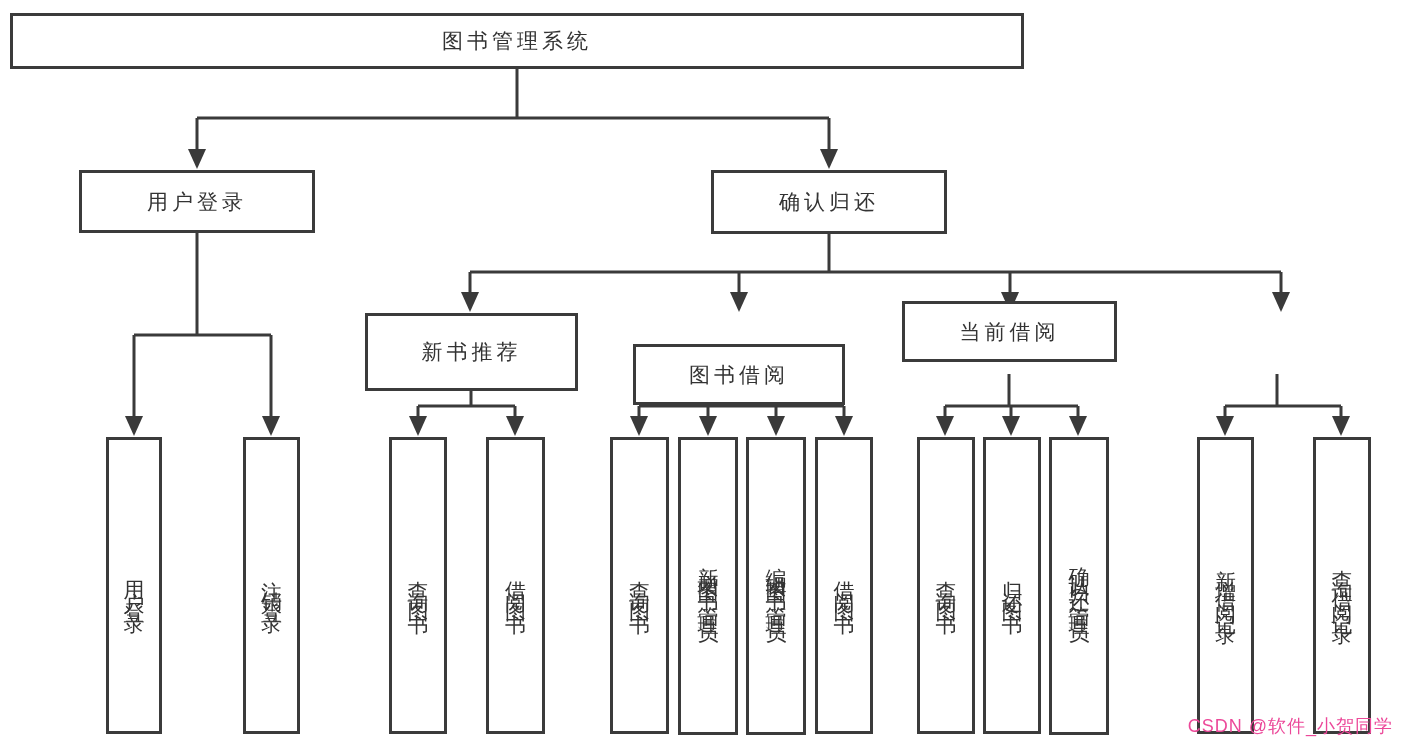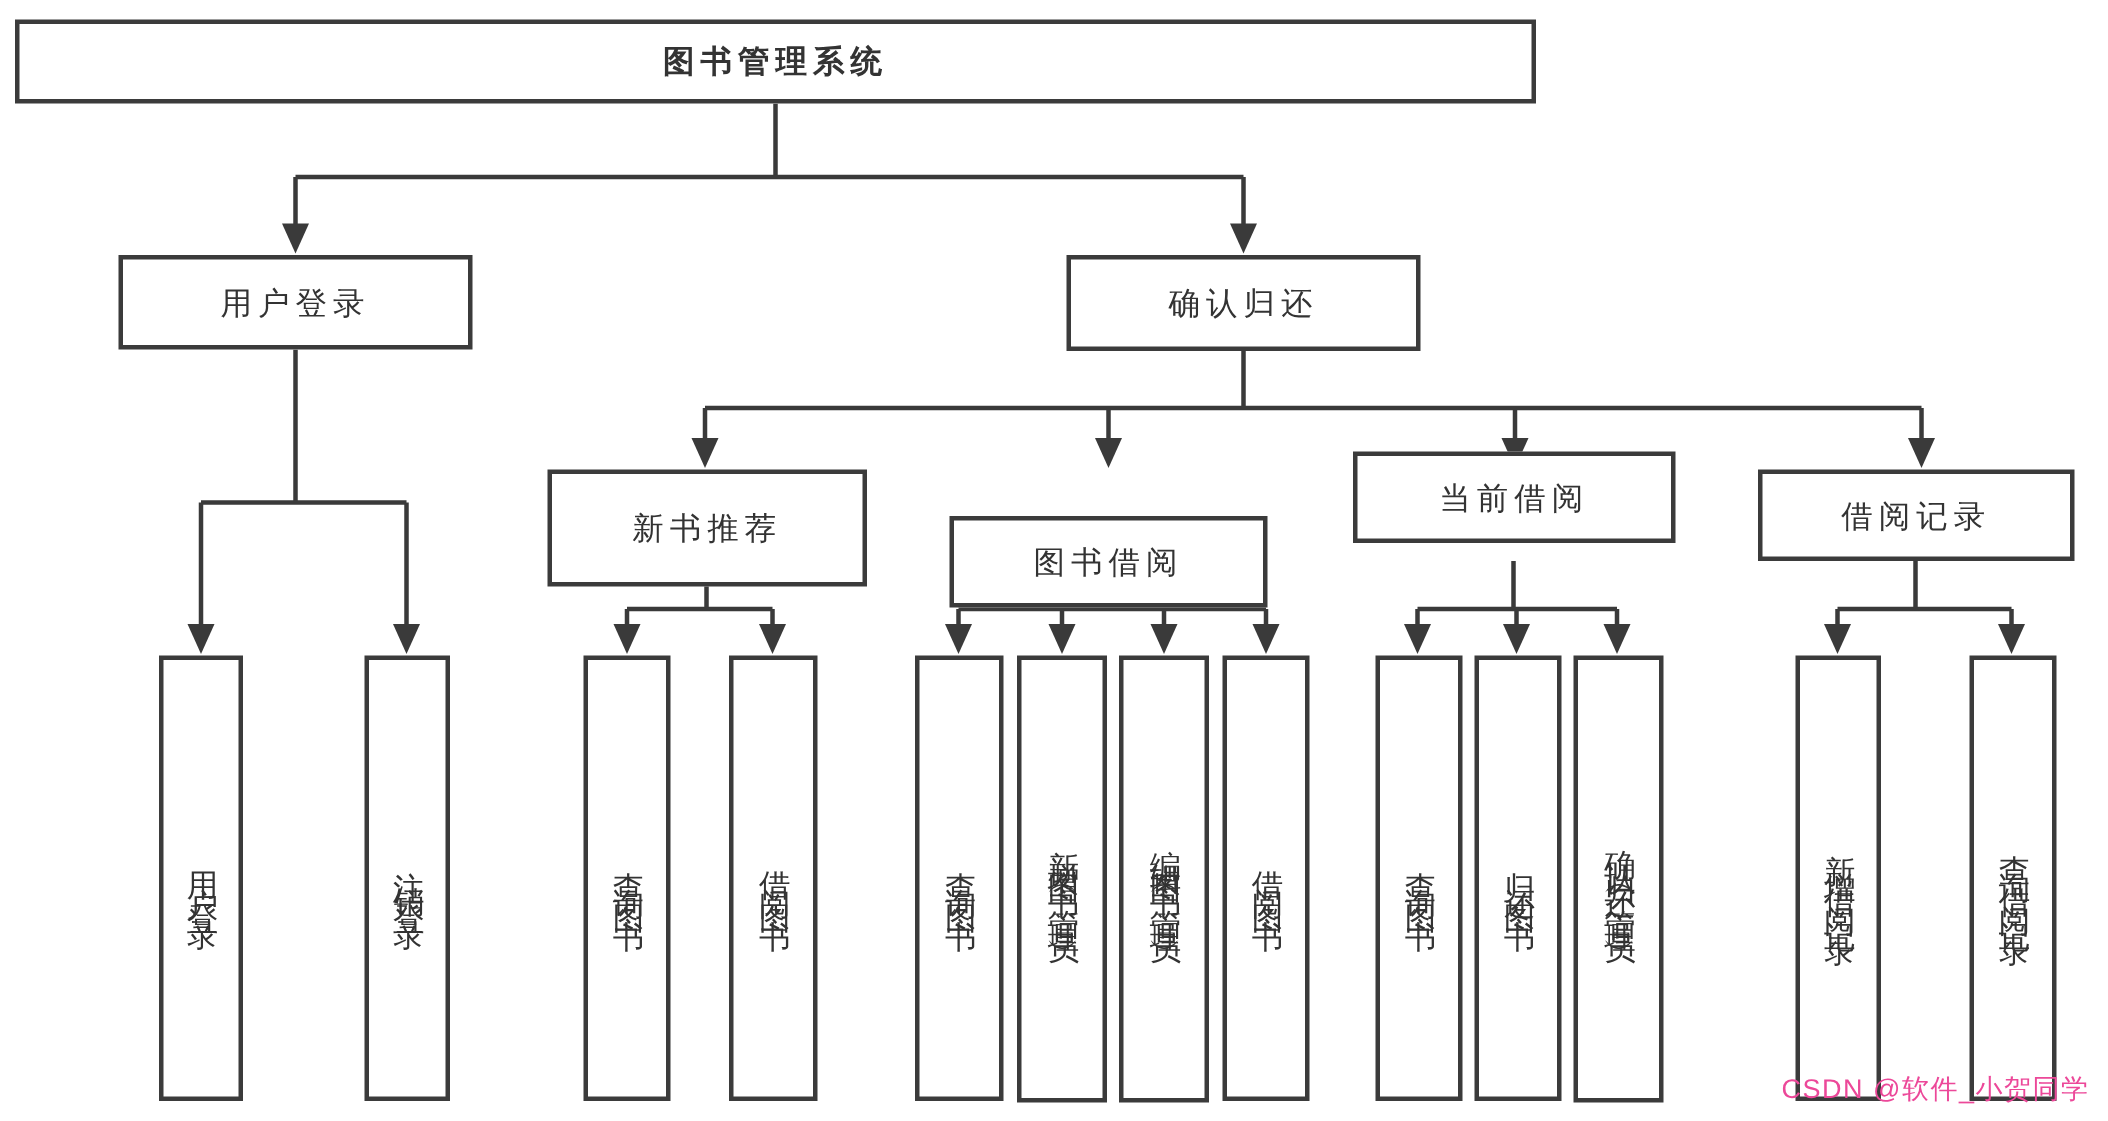--- a/index.html
+++ b/index.html
@@ -38,21 +38,21 @@
   .vbox {
     writing-mode: vertical-rl;
     text-orientation: mixed;
     letter-spacing: 11px;
     font-size: 21px;
   }
   .vbox.long {
     letter-spacing: 8px;
   }
   
-  #n-root        { left: 10px;   top: 13px;  width: 1014px; height: 56px; font-weight: bold; }
+  #n-root        { left: 10px;   top: 13px;  width: 1014px; height: 56px; }
   
   #n-user-login  { left: 79px;   top: 170px; width: 236px;  height: 63px; }
   #n-book-mgmt   { left: 711px;  top: 170px; width: 236px;  height: 64px; }
   
   #n-new-rec     { left: 365px;  top: 313px; width: 213px;  height: 78px; }
   #n-book-borrow { left: 633px;  top: 313px; width: 212px;  height: 61px; margin-top: 31px; }
   #n-cur-borrow  { left: 902px;  top: 301px; width: 215px;  height: 61px; }
   #n-record      { left: 1172px; top: 313px; width: 211px;  height: 61px; }
   
   #l-login       { left: 106px;  top: 437px; width: 56px; height: 297px; }
@@ -123,21 +123,20 @@
   </svg>
 
   <div class="box" id="n-root">图书管理系统</div>
 
   <div class="box" id="n-user-login">用户登录</div>
   <div class="box" id="n-book-mgmt">确认归还</div>
 
   <div class="box" id="n-new-rec">新书推荐</div>
   <div class="box" id="n-book-borrow">图书借阅</div>
   <div class="box" id="n-cur-borrow">当前借阅</div>
-  <div class="box" id="n-record">借阅记录</div>
 
   <div class="box vbox" id="l-login">用户登录</div>
   <div class="box vbox" id="l-logout">注销登录</div>
 
   <div class="box vbox" id="l-nb-query">查询图书</div>
   <div class="box vbox" id="l-nb-borrow">借阅图书</div>
 
   <div class="box vbox" id="l-bb-query">查询图书</div>
   <div class="box vbox long" id="l-bb-add">新增图书（管理员）</div>
   <div class="box vbox long" id="l-bb-edit">编辑图书（管理员）</div>

